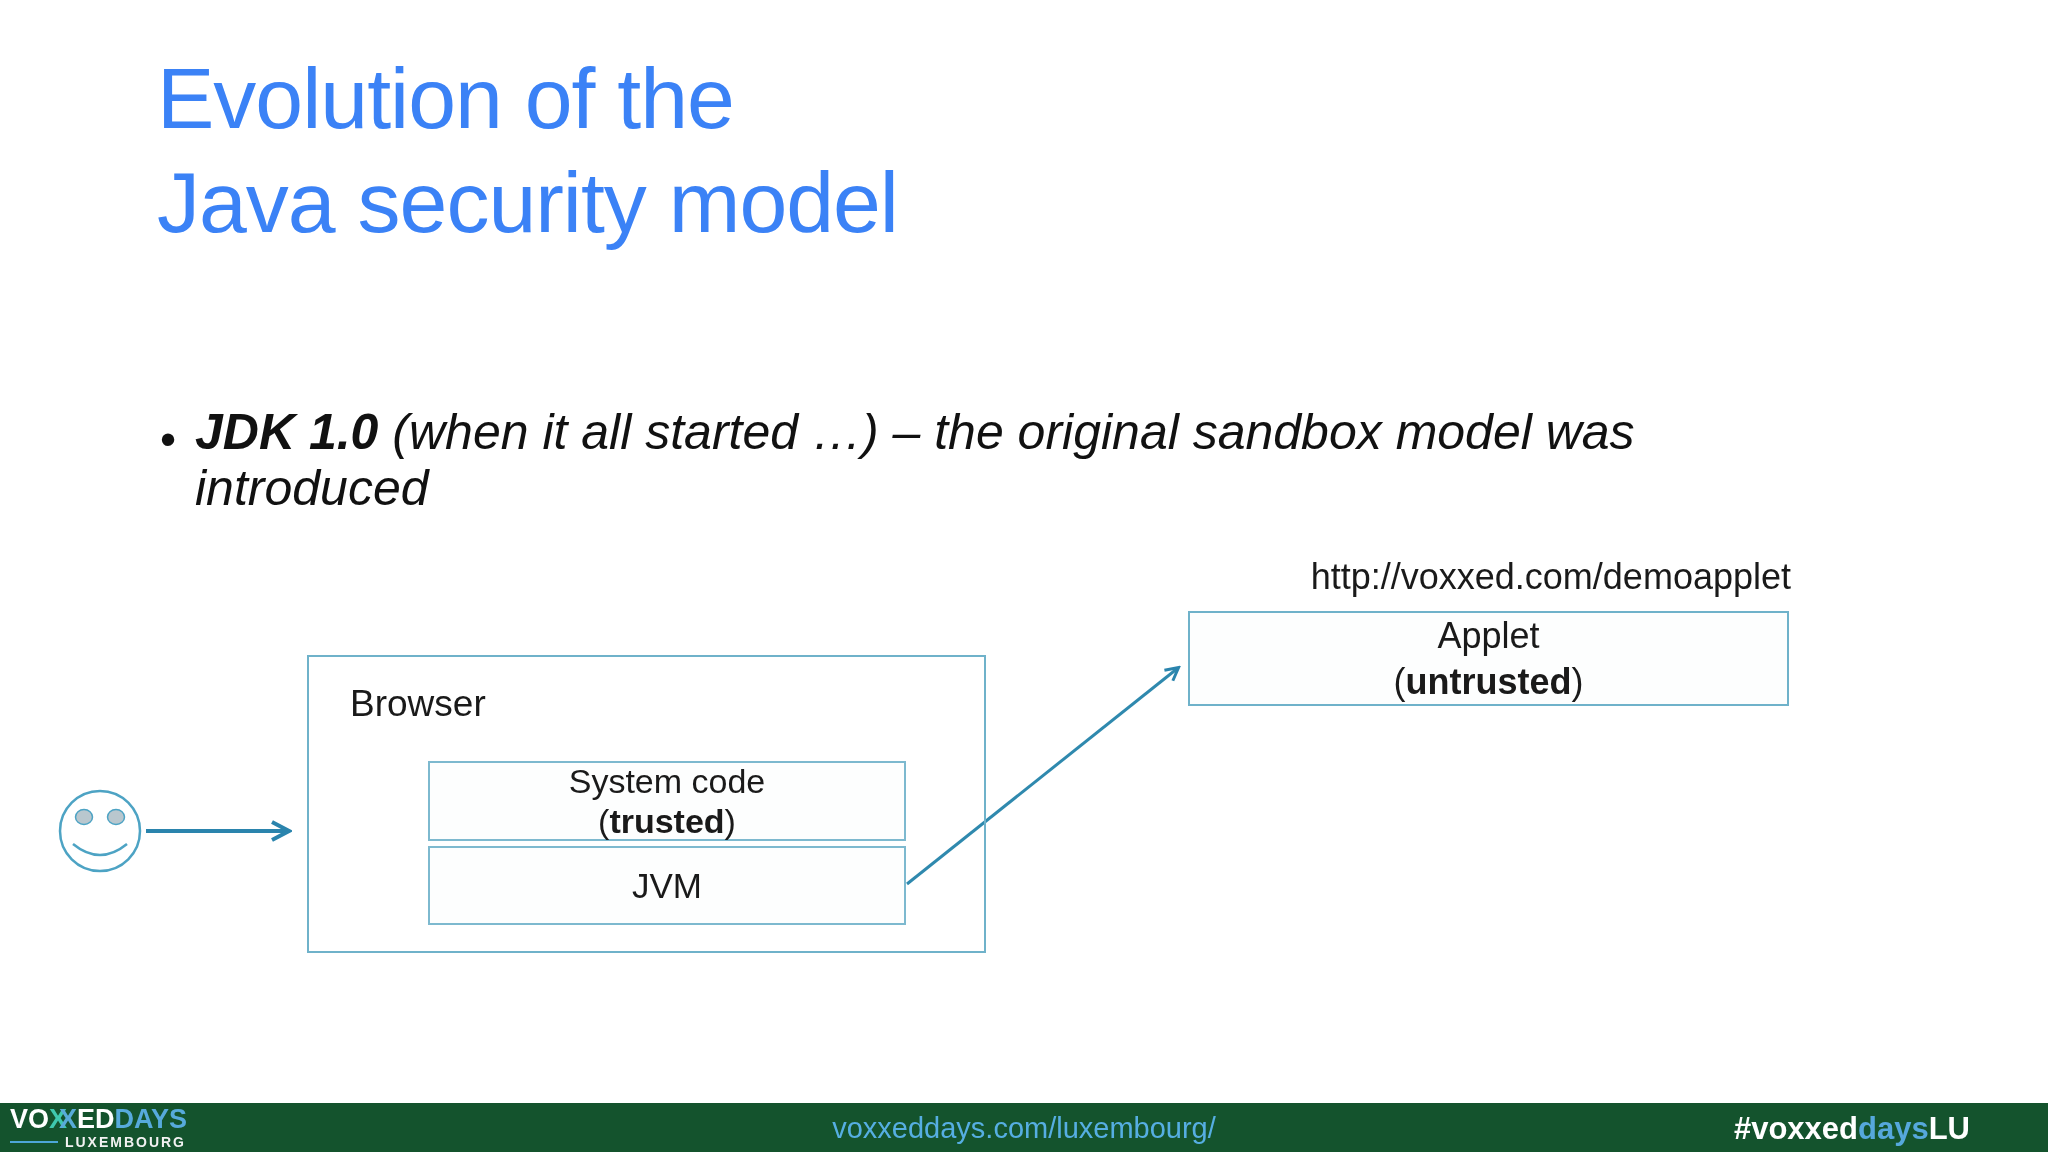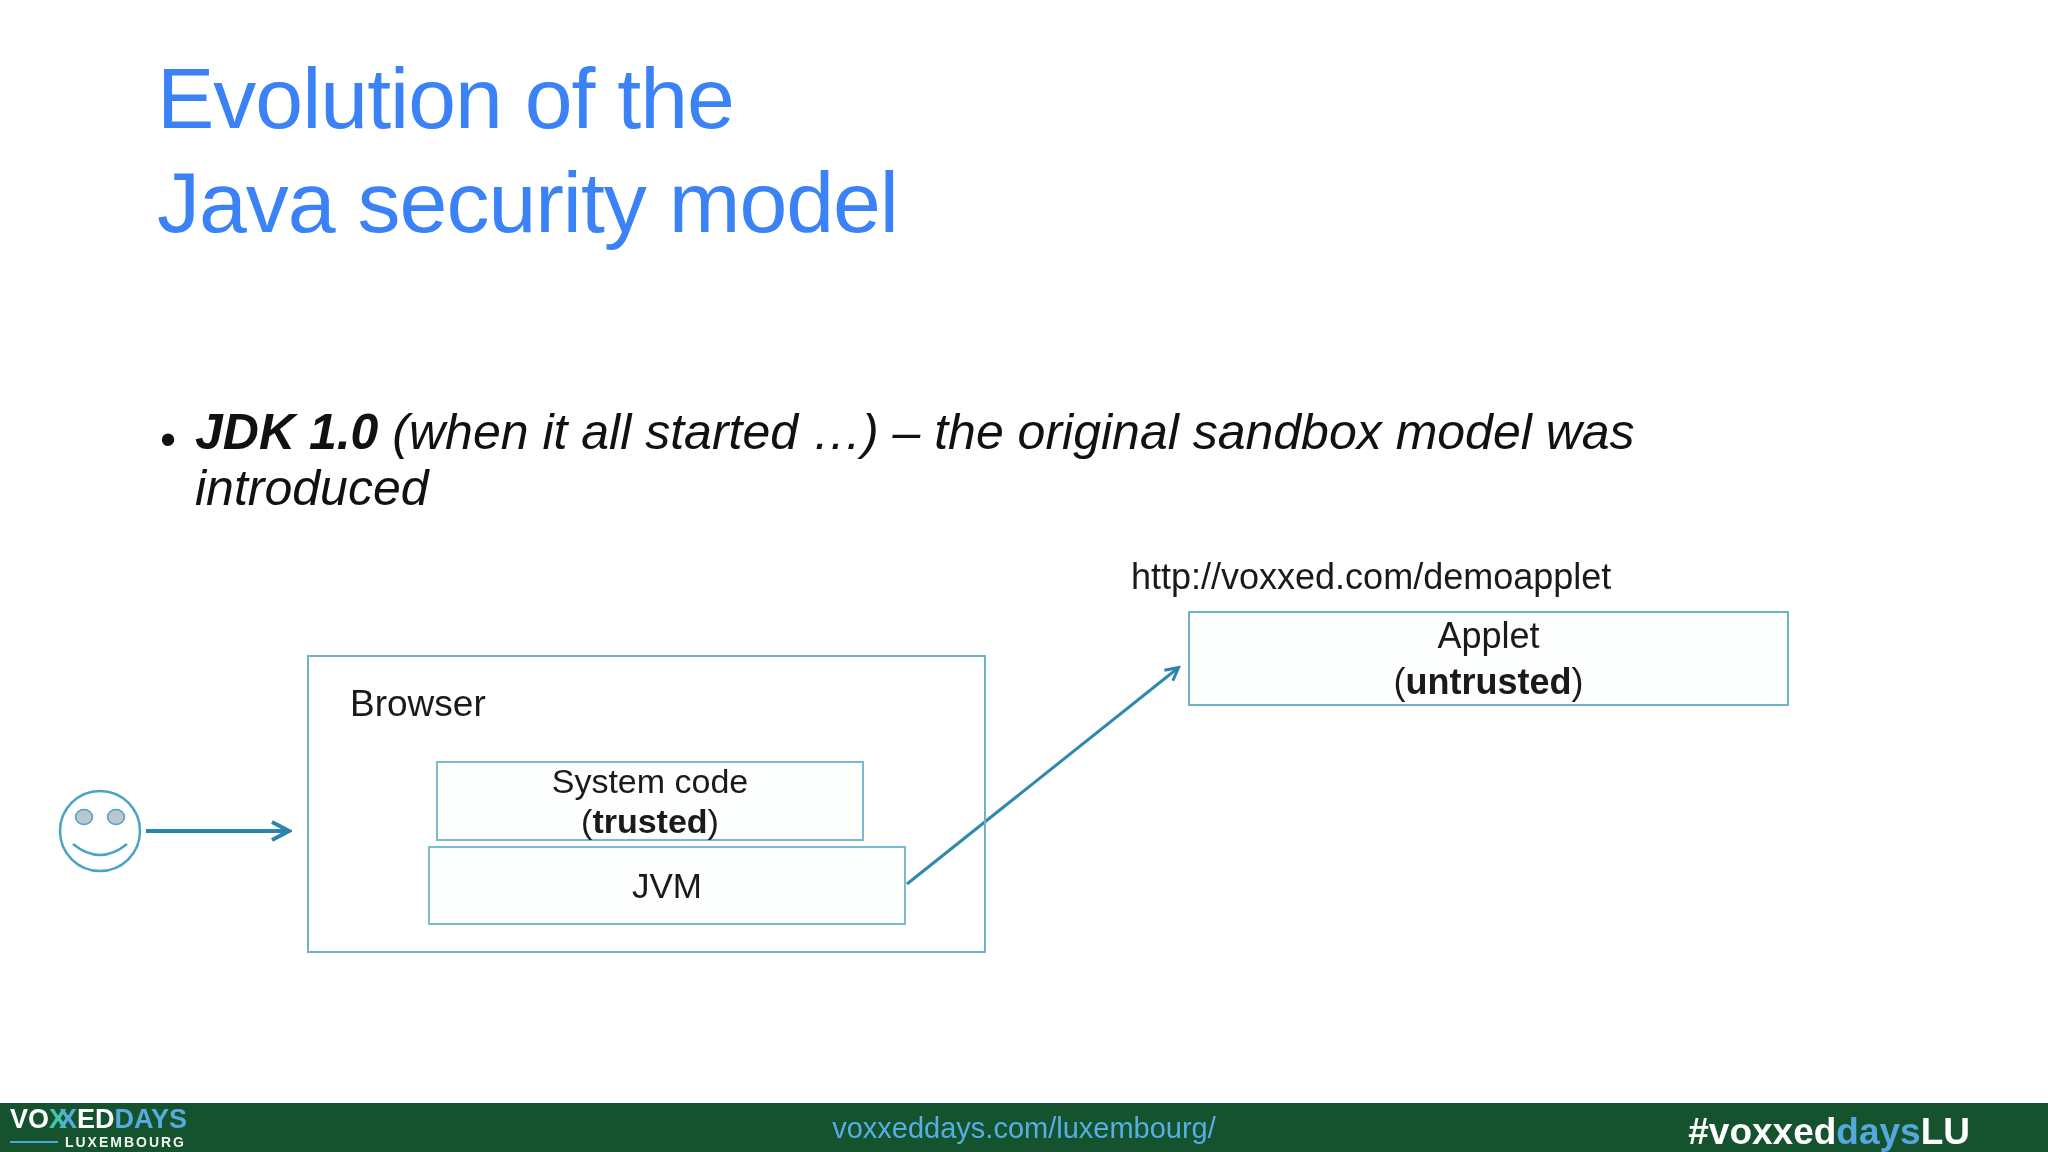--- a/index.html
+++ b/index.html
@@ -28,34 +28,34 @@
   }
   .bullet-text {
     position:absolute; left:195px; top:404px; width:1650px;
     font-size:50px; line-height:56px; color:#111;font-style:italic;
   }
   .bullet-text b { font-weight:bold; }
 
   
   .url-label {
     position:absolute; left:1131px; top:556px; width:660px;
-    text-align:left; font-size:36px; color:#1a1a1a;
+    text-align:right; font-size:36px; color:#1a1a1a;
   }
   .dbox {
     position:absolute;
     border:2px solid #6fb2ca;
     background:#fdfefe;
     display:flex; flex-direction:column;
     align-items:center; justify-content:center;
     text-align:center; color:#1a1a1a;
   }
   .applet-box { left:1188px; top:611px; width:601px; height:95px; font-size:36px; line-height:46px;justify-content:space-between; }
   .browser-box { left:307px; top:655px; width:679px; height:298px; background:transparent; }
   .browser-label { position:absolute; left:41px; top:26px; font-size:37px; color:#1a1a1a; }
-  .system-box { left:127px; top:104px; width:428px; height:80px; font-size:34px; line-height:40px; border-color:#7db9cf; }
+  .system-box { left:119px; top:104px; width:478px; height:80px; font-size:34px; line-height:40px; border-color:#7db9cf; }
   .jvm-box { left:119px; top:189px; width:478px; height:79px; font-size:35px; border-color:#7db9cf; }
   .browser-box .dbox { position:absolute; }
 
   .connectors { position:absolute; left:0; top:0; width:2048px; height:1152px; pointer-events:none; }
 
   
   .footer {
     position:absolute; left:0; top:1103px; width:2048px; height:49px;
     background:#14532d; color:#ffffff;
   }
@@ -64,21 +64,21 @@
   .logo-x1 { color:#3fc8ae; }
   .logo-x2 { color:#58abd8; margin-left:-8px; }
   .logo-days { color:#57aadc; }
   .logo-bottom { display:flex; align-items:center; gap:7px; margin-top:1px;text-align:center; }
   .logo-line { flex:1 1 auto; height:2px; background:#4da6d8; }
   .logo-location { font-size:14px; letter-spacing:2px; font-weight:600; color:#f2f2f2; }
   .footer-link {
     position:absolute; left:50%; top:9px; transform:translateX(-50%);
     font-size:29px; color:#56aee2; text-decoration:none;
   }
-  .hashtag { position:absolute; right:78px; top:8px; font-size:37px; font-weight:bold; white-space:nowrap; }
+  .hashtag { position:absolute; right:78px; top:8px; font-size:31px; font-weight:bold; white-space:nowrap; }
   .hashtag-days { color:#56a8dc; }
 </style>
 </head>
 <body>
 
 <div class="slide">
 
   <div class="title">
     <div>Evolution of the</div>
     <div>Java security model</div>

